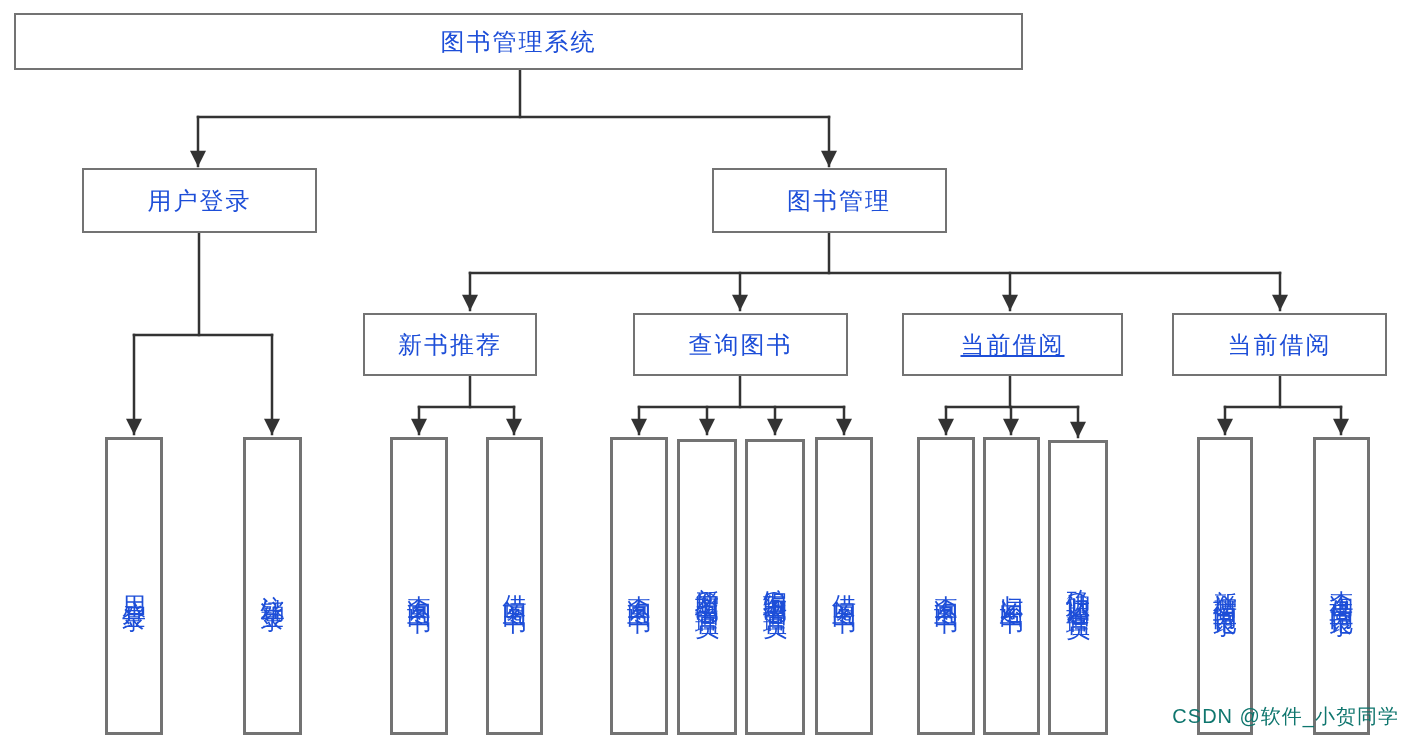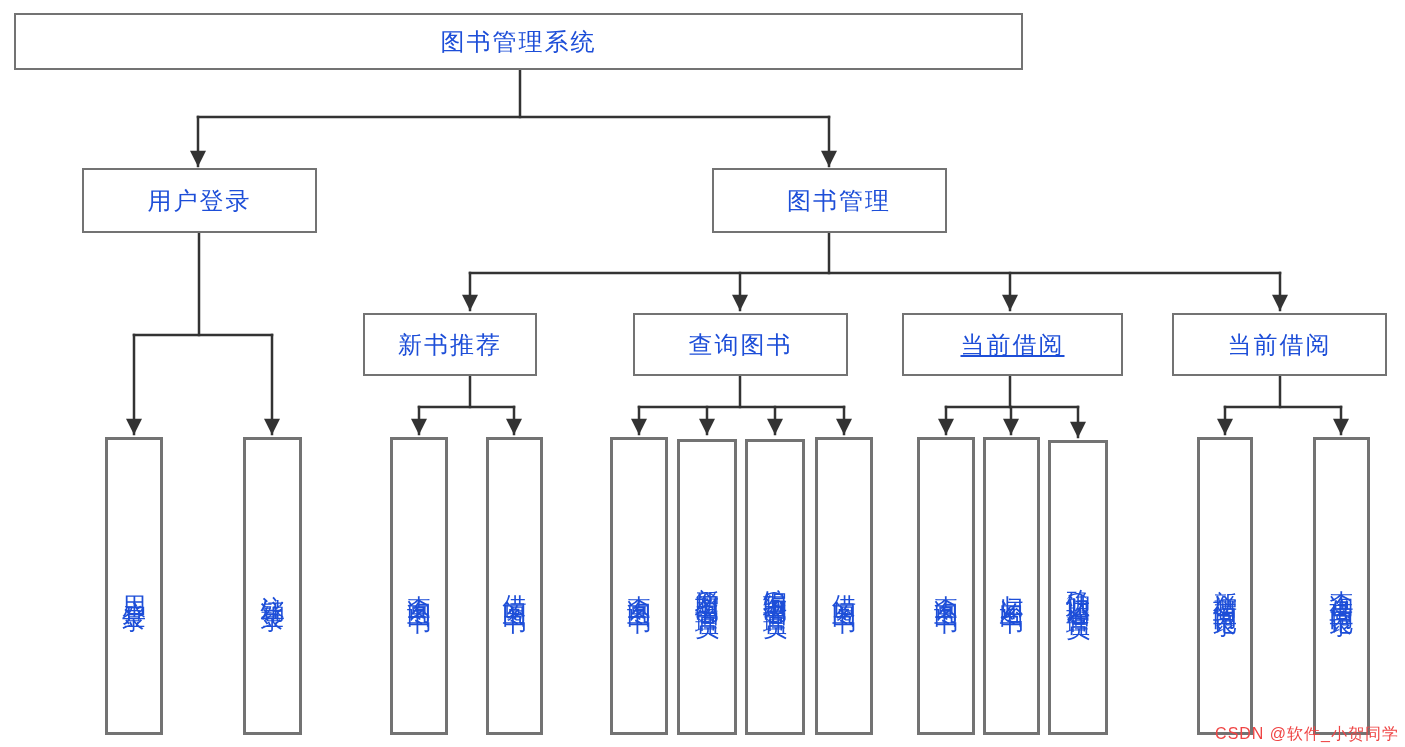--- a/index.html
+++ b/index.html
@@ -38,23 +38,23 @@
     writing-mode: vertical-rl;
     text-orientation: mixed;
     font-size: 24px;
     letter-spacing: 5px;
     line-height: 1;
     white-space: nowrap;
   }
   .watermark {
     position: absolute;
     right: 6px;
-    bottom: 2px;
-    font-size: 16px;
-    color: #ef4444;
+    bottom: 17px;
+    font-size: 20px;
+    color: #0f766e;
     letter-spacing: 1px;
     white-space: nowrap;
   }
 </style>
 </head>
 <body>
 
 <div id="canvas">
 
   <svg id="wires" viewBox="0 0 1405 747" xmlns="http://www.w3.org/2000/svg">

